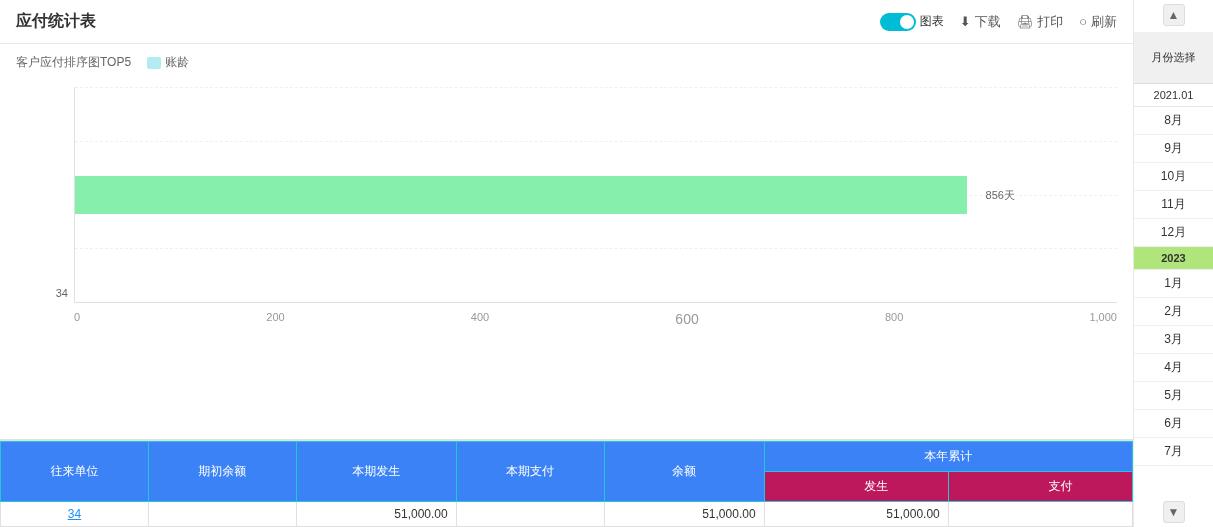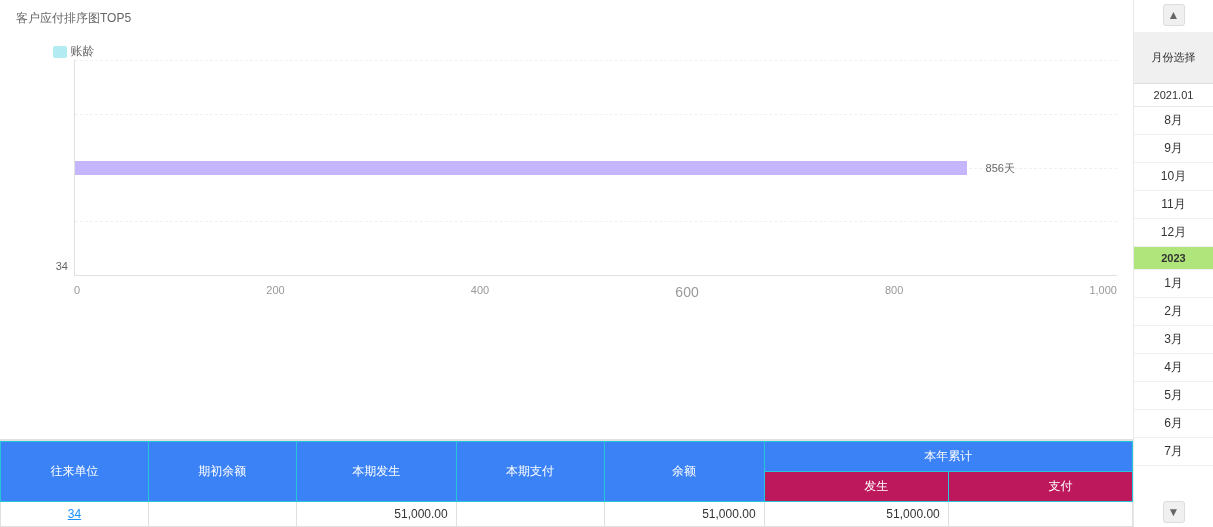--- a/index.html
+++ b/index.html
@@ -11,21 +11,21 @@
     .header { display: flex; align-items: center; justify-content: space-between; padding: 8px 16px; background: #fff; border-bottom: 1px solid #e8e8e8; height: 44px; }
     .header-title { font-size: 16px; font-weight: bold; color: #333; }
     .header-actions { display: flex; align-items: center; gap: 16px; }
     .toggle-wrap { display: flex; align-items: center; gap: 4px; }
     .toggle { width: 36px; height: 18px; background: #00bcd4; border-radius: 9px; position: relative; cursor: pointer; }
     .toggle::after { content: ''; position: absolute; width: 14px; height: 14px; background: #fff; border-radius: 50%; top: 2px; right: 2px; }
     .action-btn { display: flex; align-items: center; gap: 4px; cursor: pointer; color: #555; font-size: 13px; }
 
     
     .chart-section { background: #fff; padding: 10px 16px; flex: 1; min-height: 0; }
-    .chart-legend { display: flex; align-items: center; gap: 16px; margin-bottom: 0; flex-direction: column; }
+    .chart-legend { display: flex; align-items: center; gap: 16px; margin-bottom: 16px; }
     .legend-item { display: flex; align-items: center; gap: 4px; font-size: 12px; color: #666; }
     .legend-box { width: 14px; height: 12px; border-radius: 2px; }
     .legend-box-teal { background: #b2ebf2; }
 
     .chart-sort-btns { float: right; display: flex; gap: 0; margin-top: -24px; margin-bottom: 4px; }
     .sort-btn { padding: 2px 10px; border: 1px solid #ddd; background: #fff; cursor: pointer; font-size: 12px; color: #333; }
     .sort-btn.active { border-bottom: 2px solid #00bcd4; color: #00bcd4; }
     .chart-area { position: relative; height: 270px; }
     .bar-row { position: absolute; display: flex; align-items: center; }
 
@@ -51,20 +51,41 @@
     .sidebar-up { margin-bottom: 2px; }
     .sidebar-down { margin-top: 2px; }
 
     .clearfix::after { content: ''; display: block; clear: both; }
   </style>
 </head>
 <body>
 
 <div class="main-content">
 
+  <div class="header">
+    <div class="header-title">应付统计表</div>
+    <div class="header-actions">
+      <div class="toggle-wrap">
+        <div class="toggle"></div>
+        <span>图表</span>
+      </div>
+      <div class="action-btn">
+        <span>⬇</span>
+        <span>下载</span>
+      </div>
+      <div class="action-btn">
+        <span>🖨</span>
+        <span>打印</span>
+      </div>
+      <div class="action-btn">
+        <span>○</span>
+        <span>刷新</span>
+      </div>
+    </div>
+  </div>
 
   <div class="chart-section">
     <div class="clearfix">
       <div class="chart-legend" style="float:left;">
         <div class="legend-item">
           <span>客户应付排序图TOP5</span>
         </div>
         <div class="legend-item">
           <div class="legend-box legend-box-teal"></div>
           <span>账龄</span>
@@ -81,21 +102,21 @@
         <div style="position:absolute; left:58px; right:0; top:0; bottom:24px; border-left:1px solid #e0e0e0; border-bottom:1px solid #e0e0e0;">
 
           <div style="position:absolute;top:0;bottom:0;left:0;right:0;display:flex;flex-direction:column;justify-content:space-between;">
             <div style="border-top:1px dashed #f0f0f0;flex:1;"></div>
             <div style="border-top:1px dashed #f0f0f0;flex:1;"></div>
             <div style="border-top:1px dashed #f0f0f0;flex:1;"></div>
             <div style="border-top:1px dashed #f0f0f0;flex:1;"></div>
           </div>
 
           <div class="bar-row" style="position:absolute; top:50%; transform:translateY(-50%); left:0; right:0; height:30px;">
-            <div style="width:85.6%; height:14px; background:#c4b5fd; position:relative;text-decoration:underline;">
+            <div style="width:85.6%; height:38px; background:#86efac; position:relative;text-decoration:underline;">
               <span style="position:absolute;right:-48px;top:50%;transform:translateY(-50%);font-size:11px;color:#666;white-space:nowrap;">856天</span>
             </div>
           </div>
         </div>
 
         <div style="position:absolute;left:58px;right:0;bottom:0;display:flex;justify-content:space-between;">
           <span style="font-size:11px;color:#999;">0</span>
           <span style="font-size:11px;color:#999;">200</span>
           <span style="font-size:11px;color:#999;">400</span>
           <span style="font-size:14px;color:#999;">600</span>

